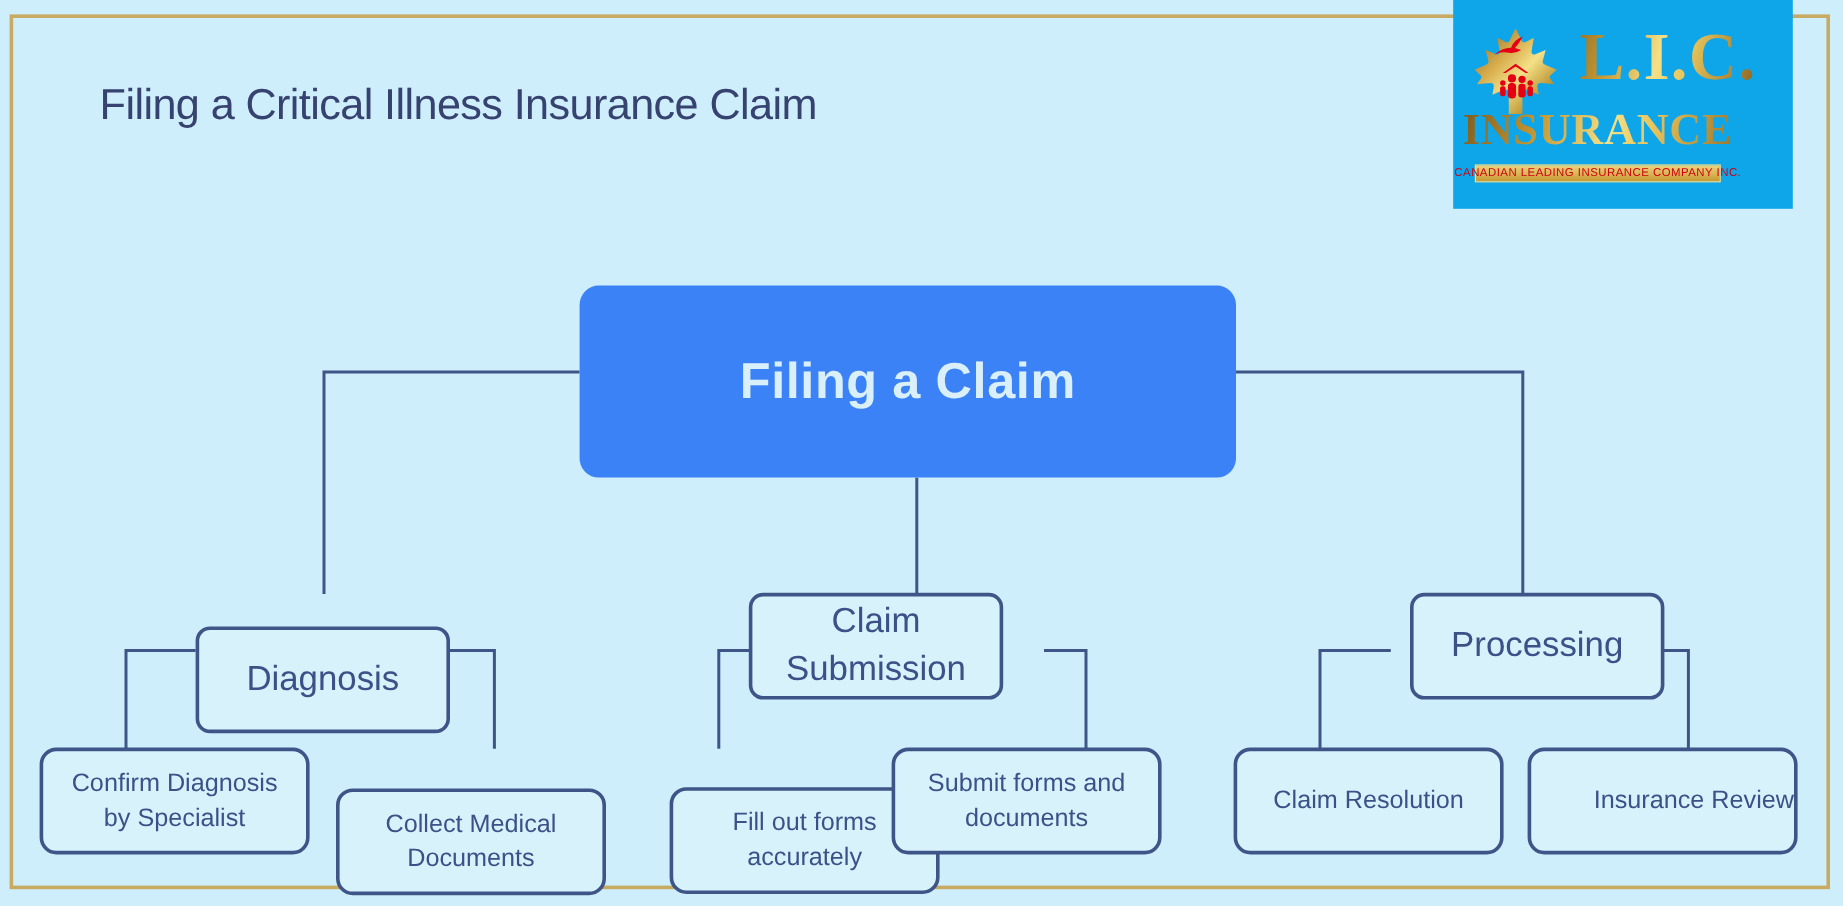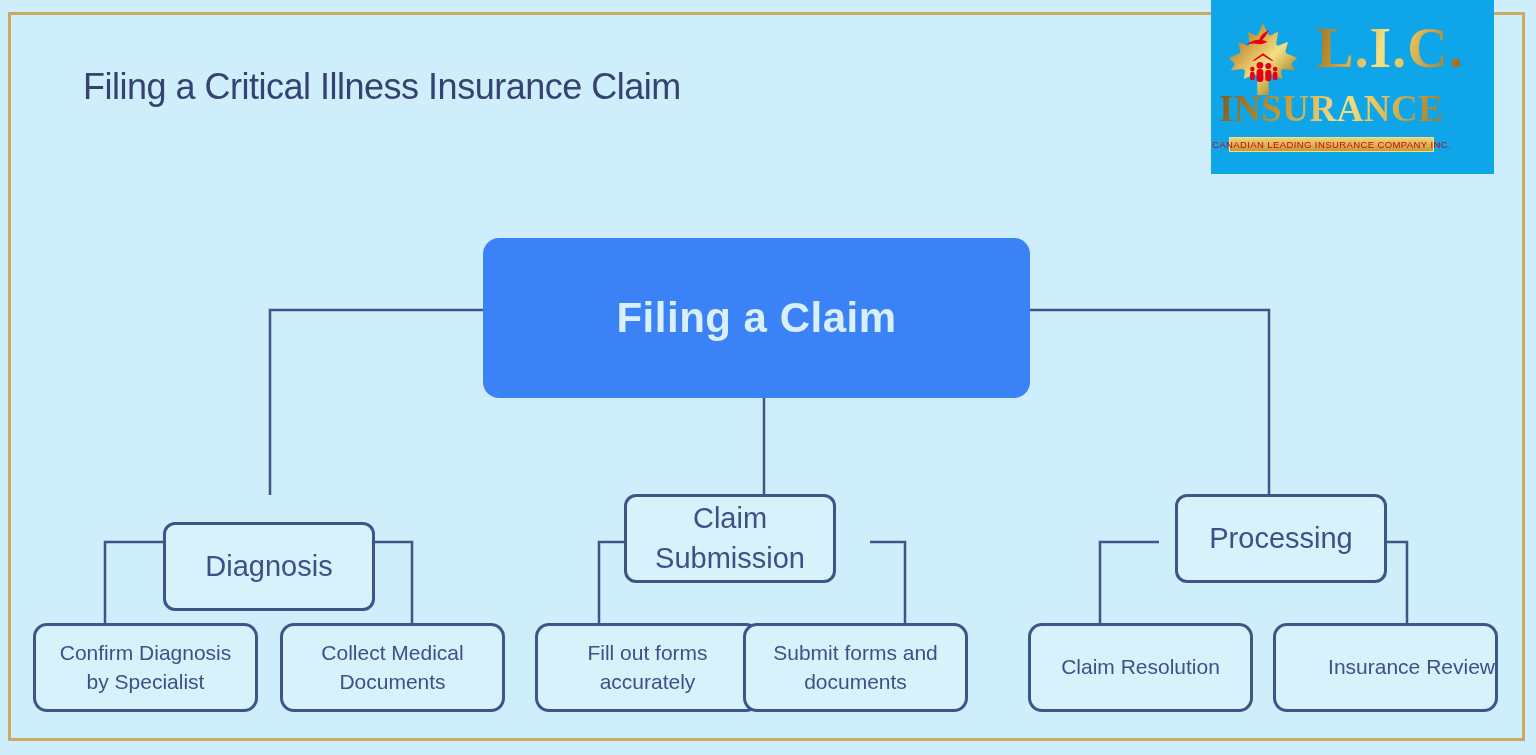--- a/index.html
+++ b/index.html
@@ -48,22 +48,22 @@
     background:#3b82f6; border-radius:16px;
     display:flex; align-items:center; justify-content:center;
     color:#d9eff9; font-size:42px; font-weight:700; letter-spacing:0.5px;
   }
 
   .b1 { left:163px;margin-top:28px; }
   .b2 { left:624px; }
   .b3 { left:1159px;margin-left:16px; }
 
   .l1 { left:33px;  width:225px; }
-  .l2 { left:280px; width:224px; }
-  .l3 { left:535px; width:225px; }
+  .l2 { left:280px; width:224px;margin-top:34px; }
+  .l3 { left:558px; width:225px;margin-top:33px; }
   .l4 { left:743px; width:226px; }
   .l5 { left:1028px; width:225px; }
   .l6 { left:1273px; width:228px;justify-content:flex-end; }
 
   
   .logo {
     position:absolute; left:1211px; top:0; width:283px; height:174px;
     background:#0ea5e9;
   }
   .logo-leaf { position:absolute; left:12px; top:22px; width:80px; height:76px; }

